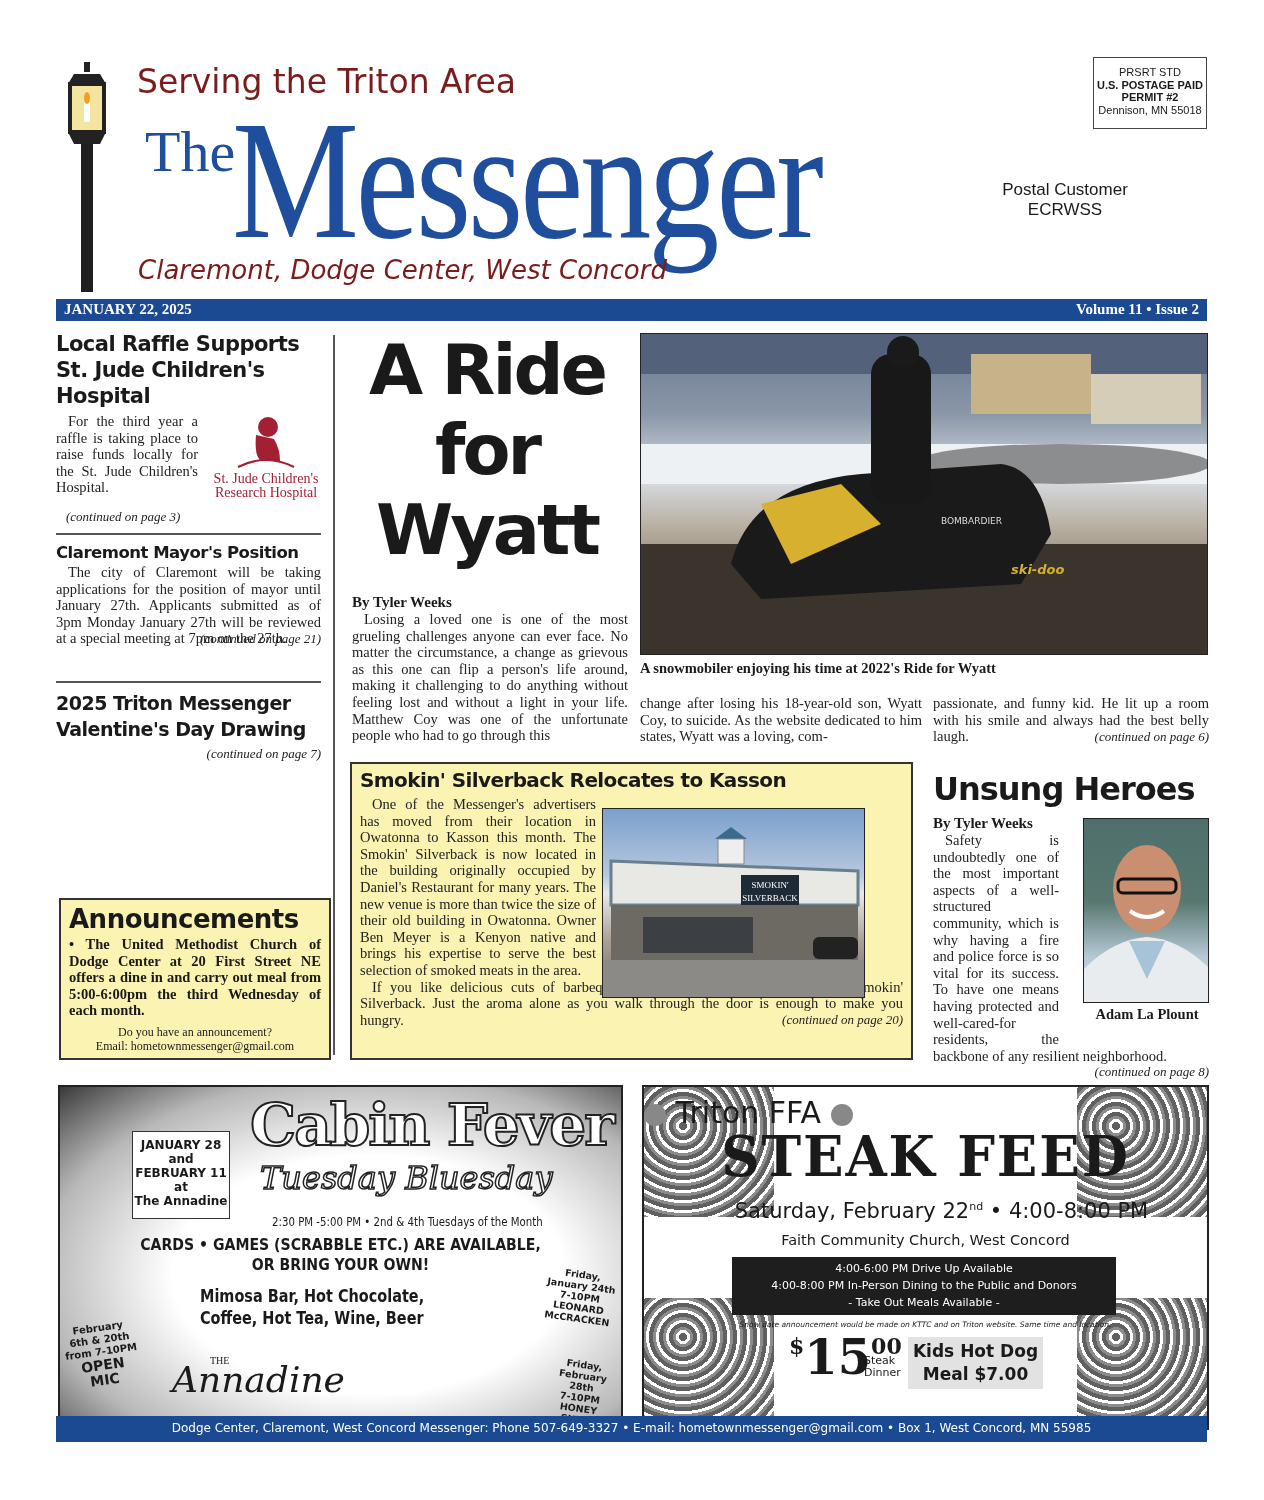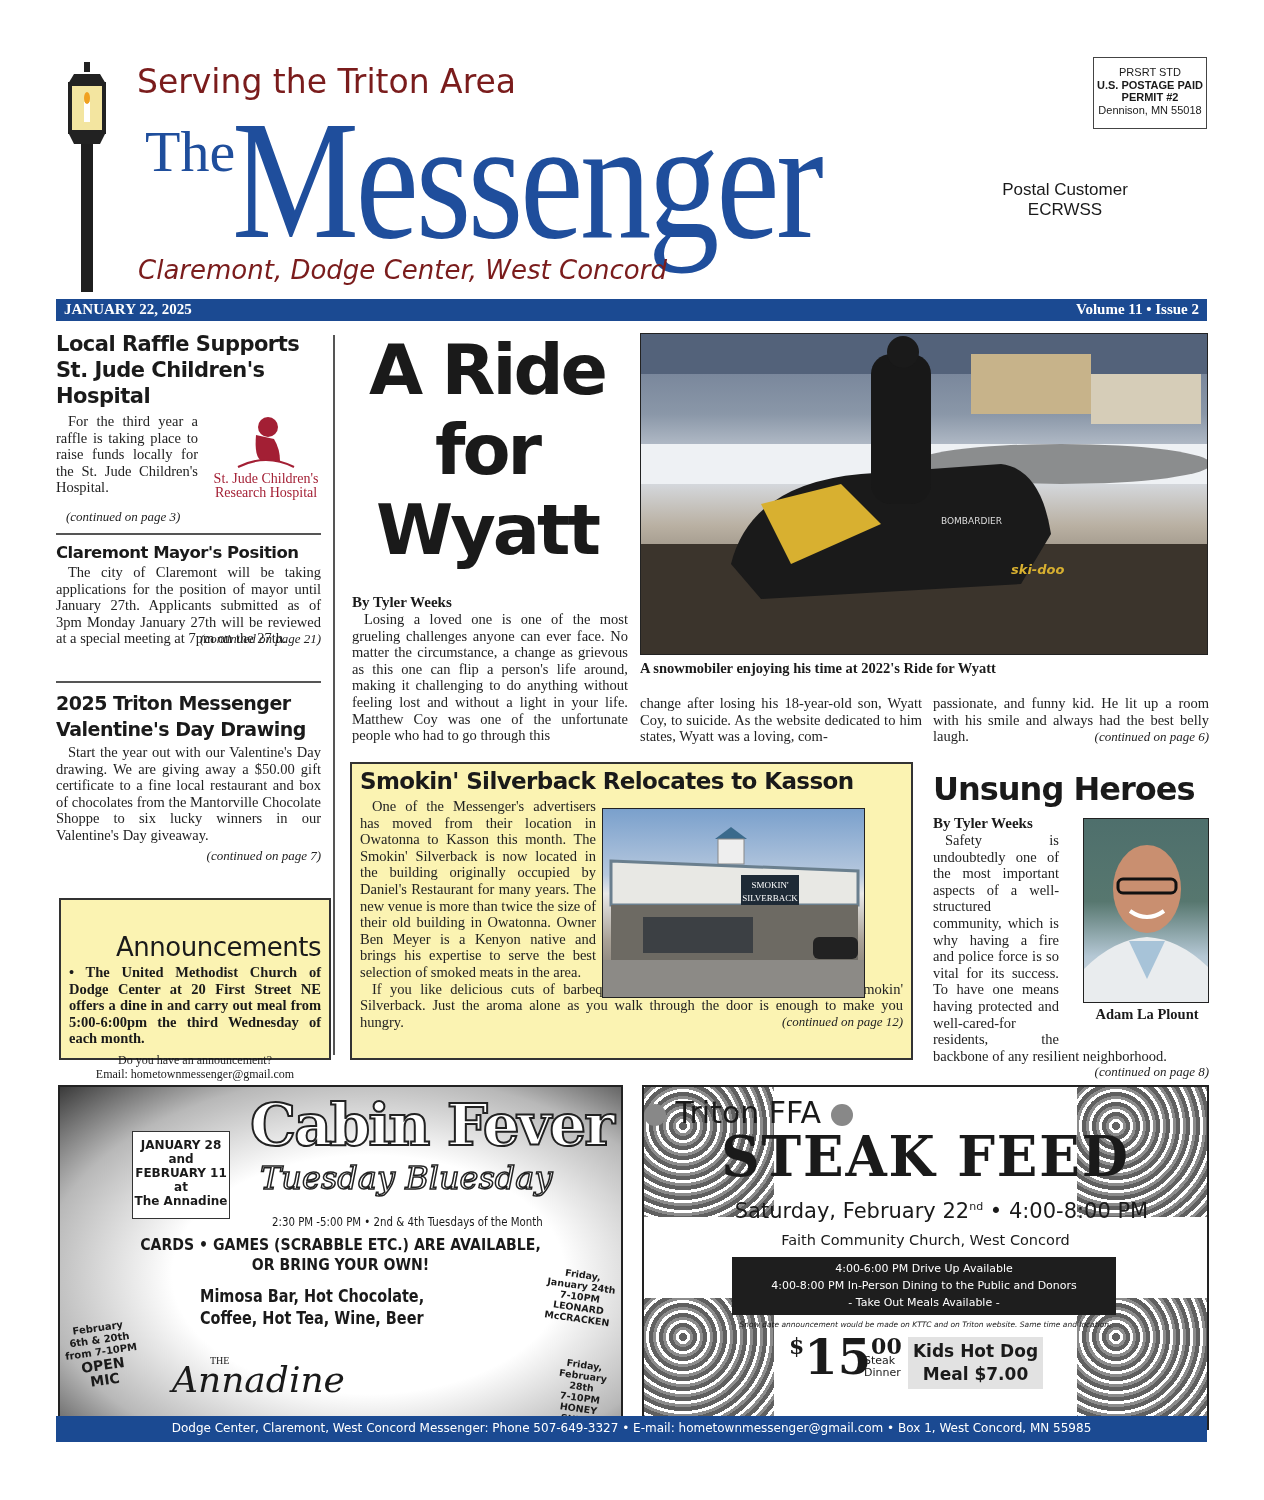--- a/index.html
+++ b/index.html
@@ -23,31 +23,31 @@
 
   .dateband { left: 56px; top: 299px; width: 1151px; height: 22px; background: #1b4a92; color: #fff; font-family: "Liberation Serif", serif; font-weight: bold; font-size: 15px; }
   .dateband .d { position: absolute; left: 8px; top: 2px; }
   .dateband .v { position: absolute; right: 8px; top: 2px; }
 
   
   .col-left { left: 56px; width: 265px; }
   .vline { left: 333px; top: 335px; width: 2px; height: 720px; background: #555; }
 
   .ann-box { left: 59px; top: 898px; width: 272px; height: 162px; background: #fbf3b2; border: 2px solid #333; padding: 4px 8px; }
-  .ann-title { font-family: "DejaVu Sans", sans-serif; font-weight: normal; font-size: 26px; text-align: right; letter-spacing: -0.5px; margin-top: 28px; }
+  .ann-title { font-family: "DejaVu Sans", sans-serif; font-weight: bold; font-size: 26px; text-align: left; letter-spacing: -0.5px; }
   .ann-body { font-weight: bold; font-size: 14.5px; line-height: 16.5px; text-align: justify; margin-top: 2px; }
   .ann-foot { font-size: 12px; text-align: center; line-height: 14px; margin-top: 6px; }
 
   
   .ride-title { left: 352px; top: 330px; width: 270px; text-align: center; font-family: "DejaVu Sans", sans-serif; font-weight: bold; font-size: 70px; line-height: 80px; letter-spacing: -3px; }
   .photo-snow { left: 640px; top: 333px; width: 568px; height: 322px; background: linear-gradient(180deg, #6a7890 0%, #8a97a8 25%, #d8dde4 45%, #b9b0a2 60%, #7d7468 80%, #4b4339 100%); border: 1px solid #222; overflow: hidden; text-align: right; }
   .caption { left: 640px; top: 660px; font-weight: bold; font-size: 14.5px; }
 
   .silver-box { left: 350px; top: 762px; width: 563px; height: 298px; background: #fbf3b2; border: 2px solid #333; padding: 4px 8px; }
-  .silver-title { font-family: "DejaVu Sans", sans-serif; font-weight: bold; font-size: 23px; letter-spacing: -0.6px; white-space: nowrap; }
+  .silver-title { font-family: "DejaVu Sans", sans-serif; font-weight: bold; font-size: 20px; letter-spacing: -0.6px; white-space: nowrap; }
   .silver-photo { position: absolute; left: 250px; top: 44px; width: 263px; height: 190px; border: 1.5px solid #222; background: linear-gradient(180deg, #7aa0cc 0%, #b6c8de 35%, #e8e8e8 45%, #a9a196 70%, #6e6a64 100%); overflow: hidden; }
 
   .unsung-title { left: 933px; top: 770px; font-family: "DejaVu Sans", sans-serif; font-weight: bold; font-size: 32px; letter-spacing: -1px; white-space: nowrap; }
   .adam-photo { left: 1083px; top: 818px; width: 126px; height: 185px; border: 1.5px solid #222; background: linear-gradient(180deg, #4e6f6c 0%, #57776f 45%, #b4c7d4 75%, #e3e6ea 100%); overflow: hidden; }
 
   
   .ad-cabin { left: 58px; top: 1085px; width: 565px; height: 345px; border: 2px solid #222; background: radial-gradient(ellipse at 55% 55%, #ffffff 45%, #b8b8b8 75%, #3a3a3a 100%); overflow: hidden; }
   .ad-steak { left: 642px; top: 1085px; width: 567px; height: 345px; border: 2px solid #222; background: #ffffff; overflow: hidden; }
   .corner { position: absolute; width: 130px; height: 130px; background: repeating-radial-gradient(circle at 30% 30%, #444 0 4px, #fff 4px 7px, #777 7px 10px); opacity: 0.85; }
 
@@ -114,23 +114,20 @@
   <div class="heavy" style="font-size:16.5px; line-height:22px;">Claremont Mayor's Position</div>
   <div class="body-text">
       <p>The city of Claremont will be taking applications for the position of mayor until January 27th. Applicants submitted as of 3pm Monday January 27th will be reviewed at a special meeting at 7pm on the 27th.</p>
     </div>
   <div class="cont" style="margin-top:-16px;">(continued on page 21)</div>
 </div>
 <div class="abs rule" style="left:56px; top:681px; width:265px;"></div>
 
 <div class="abs col-left" style="top:690px;">
   <div class="heavy" style="font-size:19px; line-height:26px;">2025 Triton Messenger Valentine's Day Drawing</div>
-  <div class="body-text" style="margin-top:2px;">
-      <p>Start the year out with our Valentine's Day drawing. We are giving away a $50.00 gift certificate to a fine local restaurant and box of chocolates from the Mantorville Chocolate Shoppe to six lucky winners in our Valentine's Day giveaway.</p>
-    </div>
   <div class="cont" style="margin-top:4px;">(continued on page 7)</div>
 </div>
 
 <div class="abs ann-box">
   <div class="ann-title">Announcements</div>
   <div class="ann-body">• The United Methodist Church of Dodge Center at 20 First Street NE offers a dine in and carry out meal from 5:00-6:00pm the third Wednesday of each month.</div>
   <div class="ann-foot">
     <div>Do you have an announcement?</div>
     <div>Email: hometownmessenger@gmail.com</div>
   </div>
@@ -180,21 +177,21 @@
 </div>
 
 <div class="abs silver-box">
   <div class="silver-title">Smokin' Silverback Relocates to Kasson</div>
   <div class="body-text" style="width:236px; margin-top:4px;">
       <p>One of the Messenger's advertisers has moved from their location in Owatonna to Kasson this month. The Smokin' Silverback is now located in the building originally occupied by Daniel's Restaurant for many years. The new venue is more than twice the size of their old building in Owatonna. Owner Ben Meyer is a Kenyon native and brings his expertise to serve the best selection of smoked meats in the area.</p>
     </div>
   <div class="body-text">
       <p>If you like delicious cuts of barbequed, flavorful meat, you will love the Smokin' Silverback. Just the aroma alone as you walk through the door is enough to make you hungry.</p>
     </div>
-  <div class="cont" style="margin-top:-16px;">(continued on page 12)</div>
+  <div class="cont" style="margin-top:-16px;">(continued on page 20)</div>
   <div class="silver-photo">
     <svg width="263" height="190" viewBox="0 0 263 190">
       <polygon points="112,30 128,18 144,30" fill="#3a6a8c"></polygon>
       <rect x="115" y="30" width="26" height="25" fill="#eee" stroke="#888"></rect>
       <polygon points="8,52 255,62 255,96 8,96" fill="#e8e8e4" stroke="#6a7f8e" stroke-width="3"></polygon>
       <rect x="138" y="66" width="58" height="32" fill="#1e2a36"></rect>
       <text x="167" y="79" font-family="Liberation Serif, serif" font-size="9" fill="#fff" text-anchor="middle">SMOKIN'</text>
       <text x="167" y="92" font-family="Liberation Serif, serif" font-size="9" fill="#fff" text-anchor="middle">SILVERBACK</text>
       <rect x="8" y="96" width="247" height="55" fill="#6d6a63"></rect>
       <rect x="40" y="108" width="110" height="36" fill="#3c4044"></rect>

